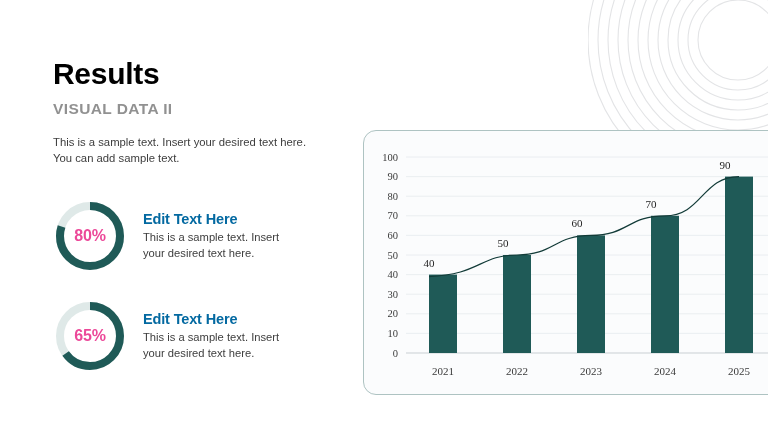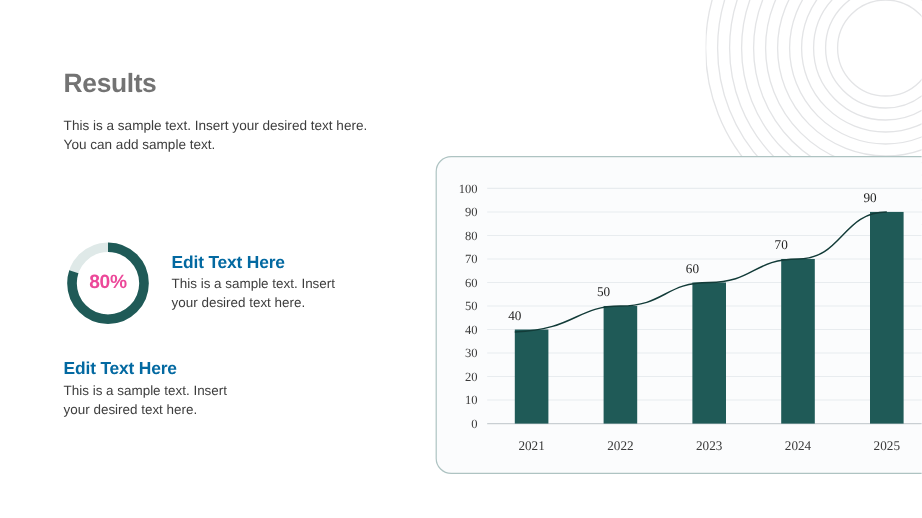--- a/index.html
+++ b/index.html
@@ -22,23 +22,23 @@
   }
 
   
   #left-col {
     position:absolute;
     left:53px;
     top:58px;
     width:290px;
   }
   #page-title {
-    font-size:22px;
-    font-weight:bold;
-    color:#737373;
+    font-size:30px;
+    font-weight:bold;
+    color:#000000;
     letter-spacing:-0.3px;
     line-height:1.05;
   }
   #page-subtitle {
     margin-top:10px;
     font-size:15.5px;
     font-weight:bold;
     color:#919191;
     letter-spacing:0.4px;
   }
@@ -140,38 +140,46 @@
     <circle cx="150" cy="150" r="110"></circle>
     <circle cx="150" cy="150" r="120"></circle>
     <circle cx="150" cy="150" r="130"></circle>
     <circle cx="150" cy="150" r="140"></circle>
     <circle cx="150" cy="150" r="150"></circle>
   </g>
 </svg>
 
 <div id="left-col">
   <div id="page-title">Results</div>
+  <div id="page-subtitle">VISUAL DATA II</div>
   <div id="intro-paragraph">This is a sample text. Insert your desired text here. You can add sample text.</div>
 </div>
 
 <div class="stat-row" id="stat-row-0">
   <div class="donut-wrap">
     <svg viewBox="0 0 74 74">
       <circle cx="37" cy="37" r="30" fill="none" stroke="#dfe9e8" stroke-width="8"></circle>
       <circle class="donut-arc" cx="37" cy="37" r="30" fill="none" stroke="#1f5a57" stroke-width="8" transform="rotate(-90 37 37)" stroke-dasharray="150.79644737231007 188.49555921538757"></circle>
     </svg>
     <div class="donut-value">80%</div>
   </div>
   <div class="stat-text">
     <div class="stat-heading">Edit Text Here</div>
     <div class="stat-body">This is a sample text. Insert your desired text here.</div>
   </div>
 </div>
 
 <div class="stat-row" id="stat-row-1">
+  <div class="donut-wrap">
+    <svg viewBox="0 0 74 74">
+      <circle cx="37" cy="37" r="30" fill="none" stroke="#dfe9e8" stroke-width="8"></circle>
+      <circle class="donut-arc" cx="37" cy="37" r="30" fill="none" stroke="#1f5a57" stroke-width="8" transform="rotate(-90 37 37)" stroke-dasharray="122.52211349000191 188.49555921538757"></circle>
+    </svg>
+    <div class="donut-value">65%</div>
+  </div>
   <div class="stat-text">
     <div class="stat-heading">Edit Text Here</div>
     <div class="stat-body">This is a sample text. Insert your desired text here.</div>
   </div>
 </div>
 
 <div id="chart-card">
   <svg id="chart-plot" viewBox="0 0 430 265">
     <g id="gridlines">
         <line x1="42" y1="222" x2="412" y2="222" stroke="#c9cfd3" stroke-width="1"></line>

